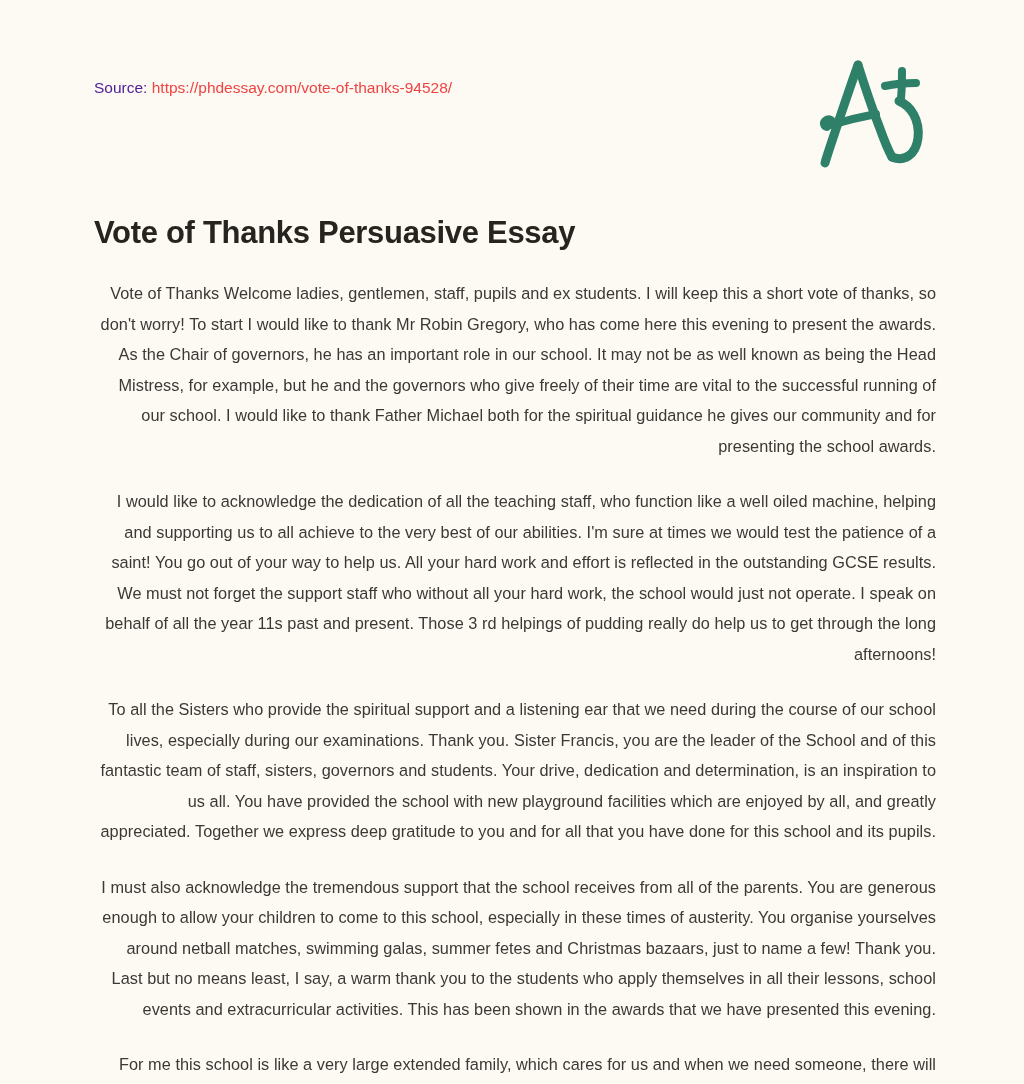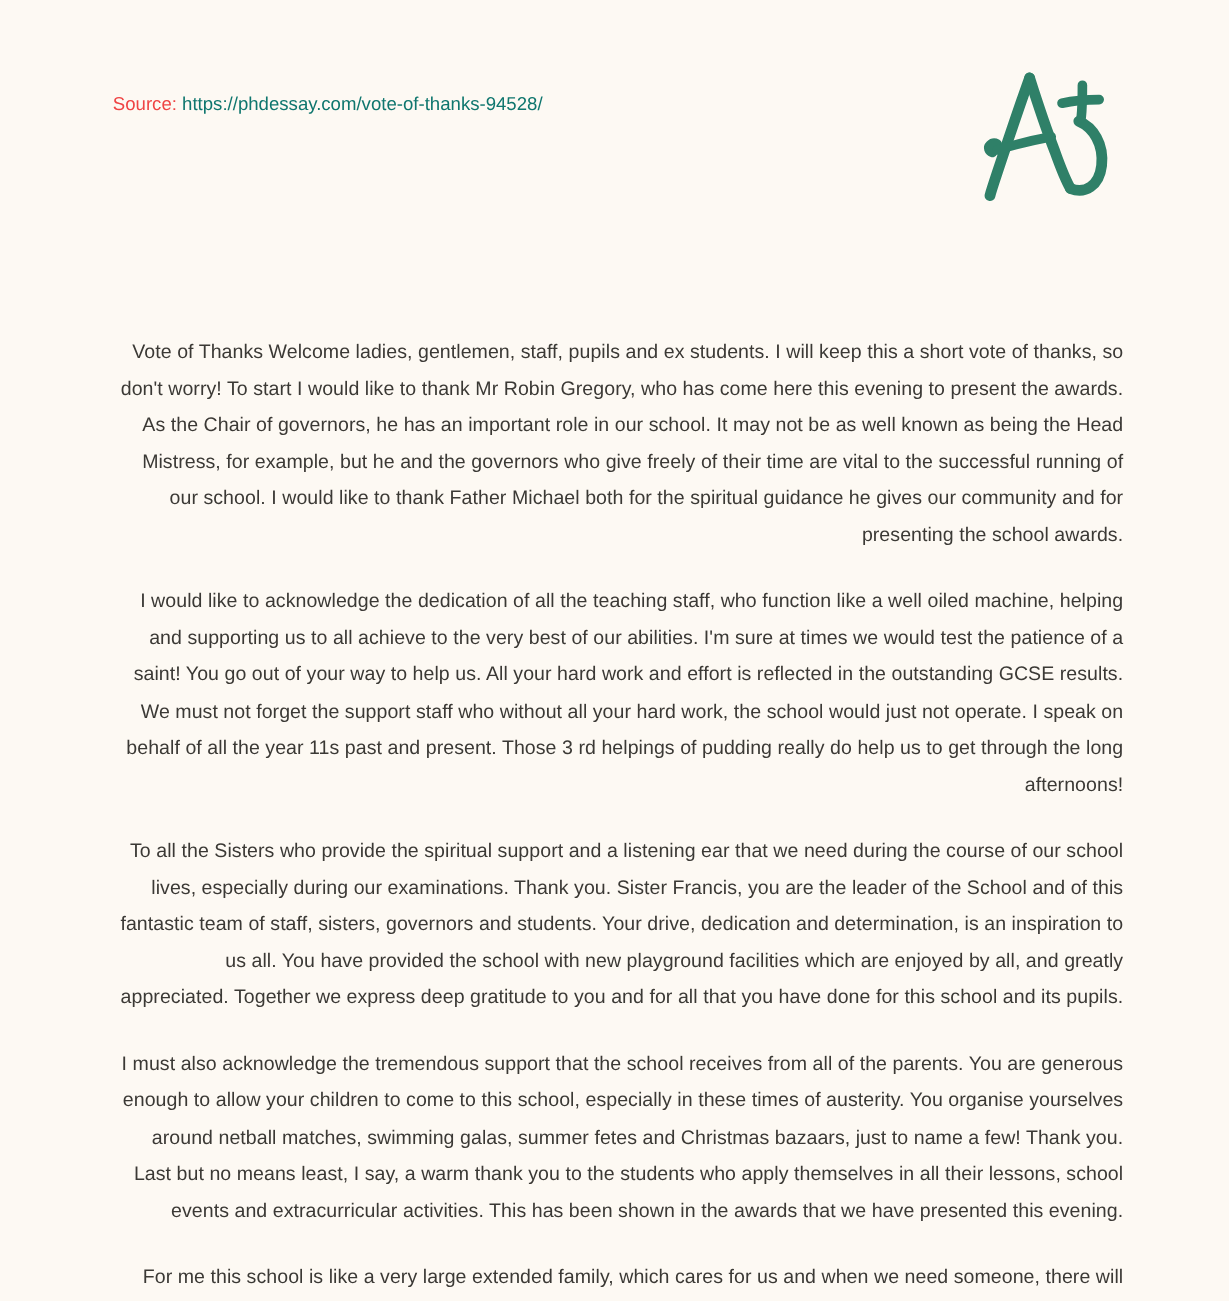--- a/index.html
+++ b/index.html
@@ -50,25 +50,25 @@
 
   .source-line {
     margin-top: 14px;
     font-size: 15.5px;
     color: #8c8a86;
     line-height: 1.3;
     white-space: nowrap;
   }
 
   .source-label {
-    color: #ef4444;
+    color: #4c1d95;
   }
 
   .source-url {
-    color: #0f766e;
+    color: #ef4444;
     text-decoration: none;
   }
 
   
   .logo {
     position: absolute;
     left: 806px;
     top: 58px;
     width: 130px;
     height: 118px;
@@ -142,20 +142,21 @@
 
           <path d="M96 13 C96 22 96 31 95 40" stroke-width="8"></path>
 
           <path d="M79 28 C88 26 99 25 110 25" stroke-width="8"></path>
         </g>
       </svg>
     </div>
 
   </div>
 
+  <h2 class="doc-title">Vote of Thanks Persuasive Essay</h2>
 
   <div class="doc-body">
     <p>Vote of Thanks Welcome ladies, gentlemen, staff, pupils and ex students. I will keep this a short vote of thanks, so don't worry! To start I would like to thank Mr Robin Gregory, who has come here this evening to present the awards. As the Chair of governors, he has an important role in our school. It may not be as well known as being the Head Mistress, for example, but he and the governors who give freely of their time are vital to the successful running of our school. I would like to thank Father Michael both for the spiritual guidance he gives our community and for presenting the school awards.</p>
     <p>I would like to acknowledge the dedication of all the teaching staff, who function like a well oiled machine, helping and supporting us to all achieve to the very best of our abilities. I'm sure at times we would test the patience of a saint! You go out of your way to help us. All your hard work and effort is reflected in the outstanding GCSE results. We must not forget the support staff who without all your hard work, the school would just not operate. I speak on behalf of all the year 11s past and present. Those 3 rd helpings of pudding really do help us to get through the long afternoons!</p>
     <p>To all the Sisters who provide the spiritual support and a listening ear that we need during the course of our school lives, especially during our examinations. Thank you. Sister Francis, you are the leader of the School and of this fantastic team of staff, sisters, governors and students. Your drive, dedication and determination, is an inspiration to us all. You have provided the school with new playground facilities which are enjoyed by all, and greatly appreciated. Together we express deep gratitude to you and for all that you have done for this school and its pupils.</p>
     <p>I must also acknowledge the tremendous support that the school receives from all of the parents. You are generous enough to allow your children to come to this school, especially in these times of austerity. You organise yourselves around netball matches, swimming galas, summer fetes and Christmas bazaars, just to name a few! Thank you. Last but no means least, I say, a warm thank you to the students who apply themselves in all their lessons, school events and extracurricular activities. This has been shown in the awards that we have presented this evening.</p>
     <p>For me this school is like a very large extended family, which cares for us and when we need someone, there will always be somebody there for us whether if it is a member of staff, fellow class mate, or even someone from another class, who we have never really spoken to before. This school is our stepping stone to greater things; college, sixth form, university, or obtaining a job, travelling the world, becoming an actress, musician, professor, teacher, doctor, nurse, dentist, chef or artist. This is what gives us the courage to reach for what we dream. So I thank you all personally, because you are what motivat</p>
   </div>
 
 </div>

